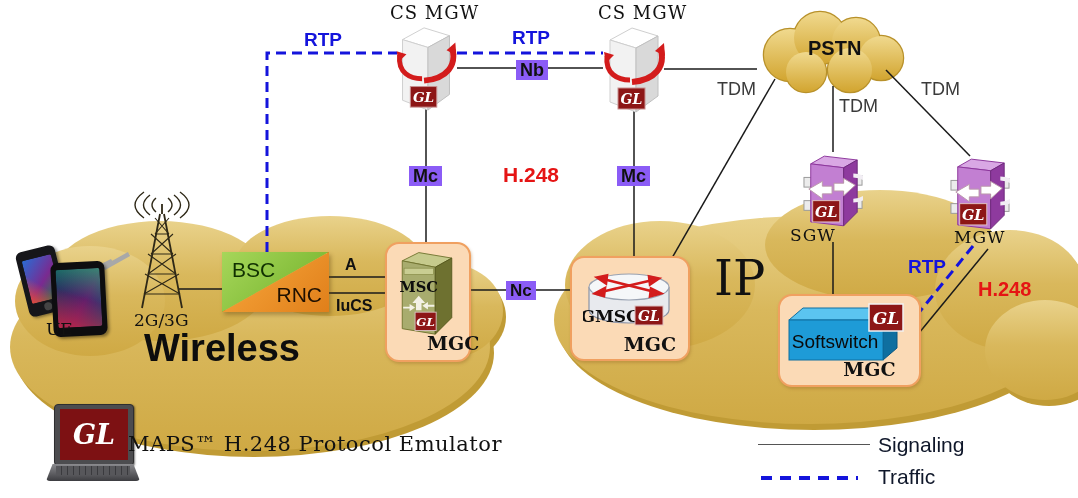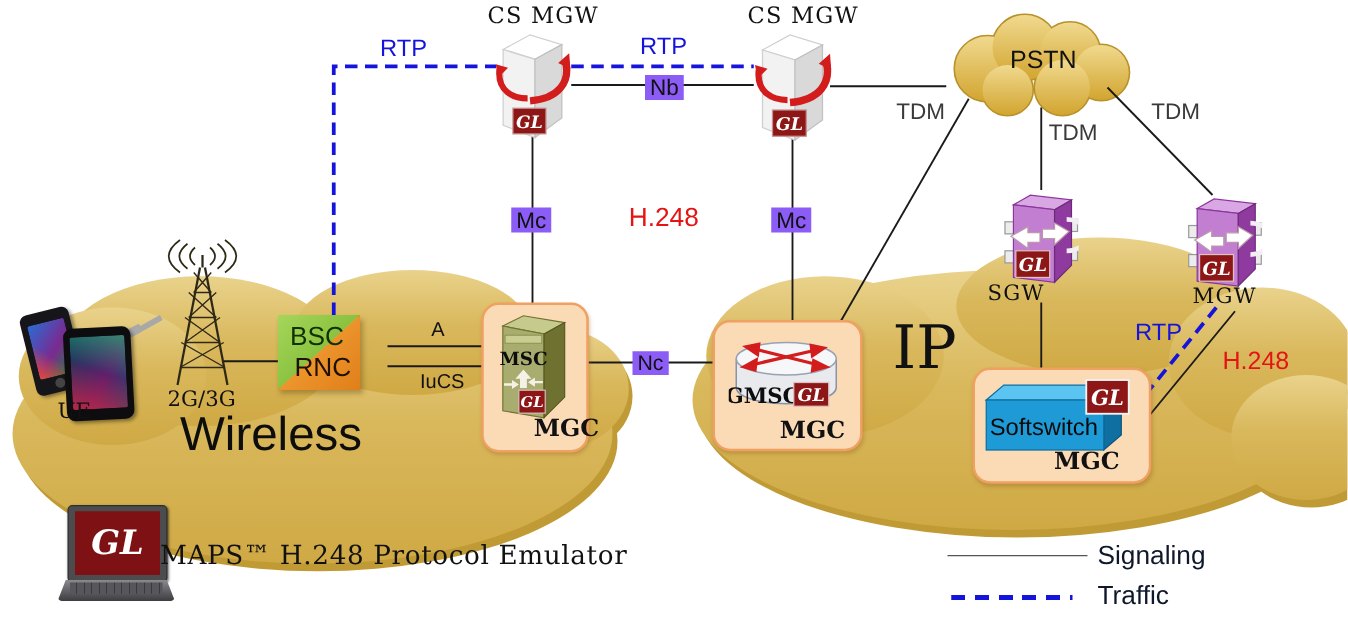--- a/index.html
+++ b/index.html
@@ -3,40 +3,40 @@
 <meta charset="utf-8">
 <style>
   html,body{margin:0;padding:0;background:#fff;}
   #stage{
     position:relative;width:1078px;height:498px;background:#fff;overflow:hidden;
     font-family:"Liberation Sans",sans-serif;
   }
   #bg-svg{position:absolute;left:0;top:0;z-index:1;}
   .lbl{position:absolute;z-index:4;white-space:nowrap;line-height:1;color:#111;}
   .serifb{font-family:"DejaVu Serif","Liberation Serif",serif;font-weight:normal;}
-  .sansb{font-family:"Liberation Sans",sans-serif;font-weight:normal;}
+  .sansb{font-family:"Liberation Sans",sans-serif;font-weight:bold;}
   .sans{font-family:"Liberation Sans",sans-serif;}
   .whitebg{background:#8b5cf6;padding:1px 4px;}
   .blue{color:#1414dc;}
   .red{color:#e51414;}
   .gray{color:#3a3a3a;}
   
   .node-card{
     position:absolute;z-index:3;background:#fbdab6;border:2px solid #f0a060;
     border-radius:14px;box-shadow:1px 2px 3px rgba(150,100,40,.35);
   }
   .node-card .role{
     position:absolute;left:0;right:0;text-align:center;
     font-family:"DejaVu Serif","Liberation Serif",serif;font-weight:bold;
     font-size:19px;color:#111;margin-left:40px;
   }
   .node-svg{position:absolute;}
   
   #bsc-rnc{
-    position:absolute;left:222px;top:252px;width:66px;height:60px;z-index:3;
+    position:absolute;left:222px;top:252px;width:107px;height:60px;z-index:3;
     box-shadow:inset -2px -2px 0 #b86f1e, inset 2px 2px 0 #ffd9a0, 2px 3px 4px rgba(100,70,20,.4);
   }
   #bsc-rnc .tri{position:absolute;inset:0;}
   #bsc-rnc .tri.green{background:linear-gradient(135deg,#a6d65a,#6faf27);clip-path:polygon(0 0,100% 0,0 100%);}
   #bsc-rnc .tri.orange{background:linear-gradient(315deg,#e07f1a,#f9a93e);clip-path:polygon(100% 0,100% 100%,0 100%);}
   #bsc-rnc .t-bsc{position:absolute;left:10px;top:6px;font-size:21px;color:#103000;}
   #bsc-rnc .t-rnc{position:absolute;right:7px;bottom:5px;font-size:21px;color:#201000;margin-top:42px;}
   
   .phone{position:absolute;z-index:3;border-radius:6px;}
   #phone1{left:22px;top:248px;width:40px;height:66px;background:#16161a;transform:rotate(-14deg);

